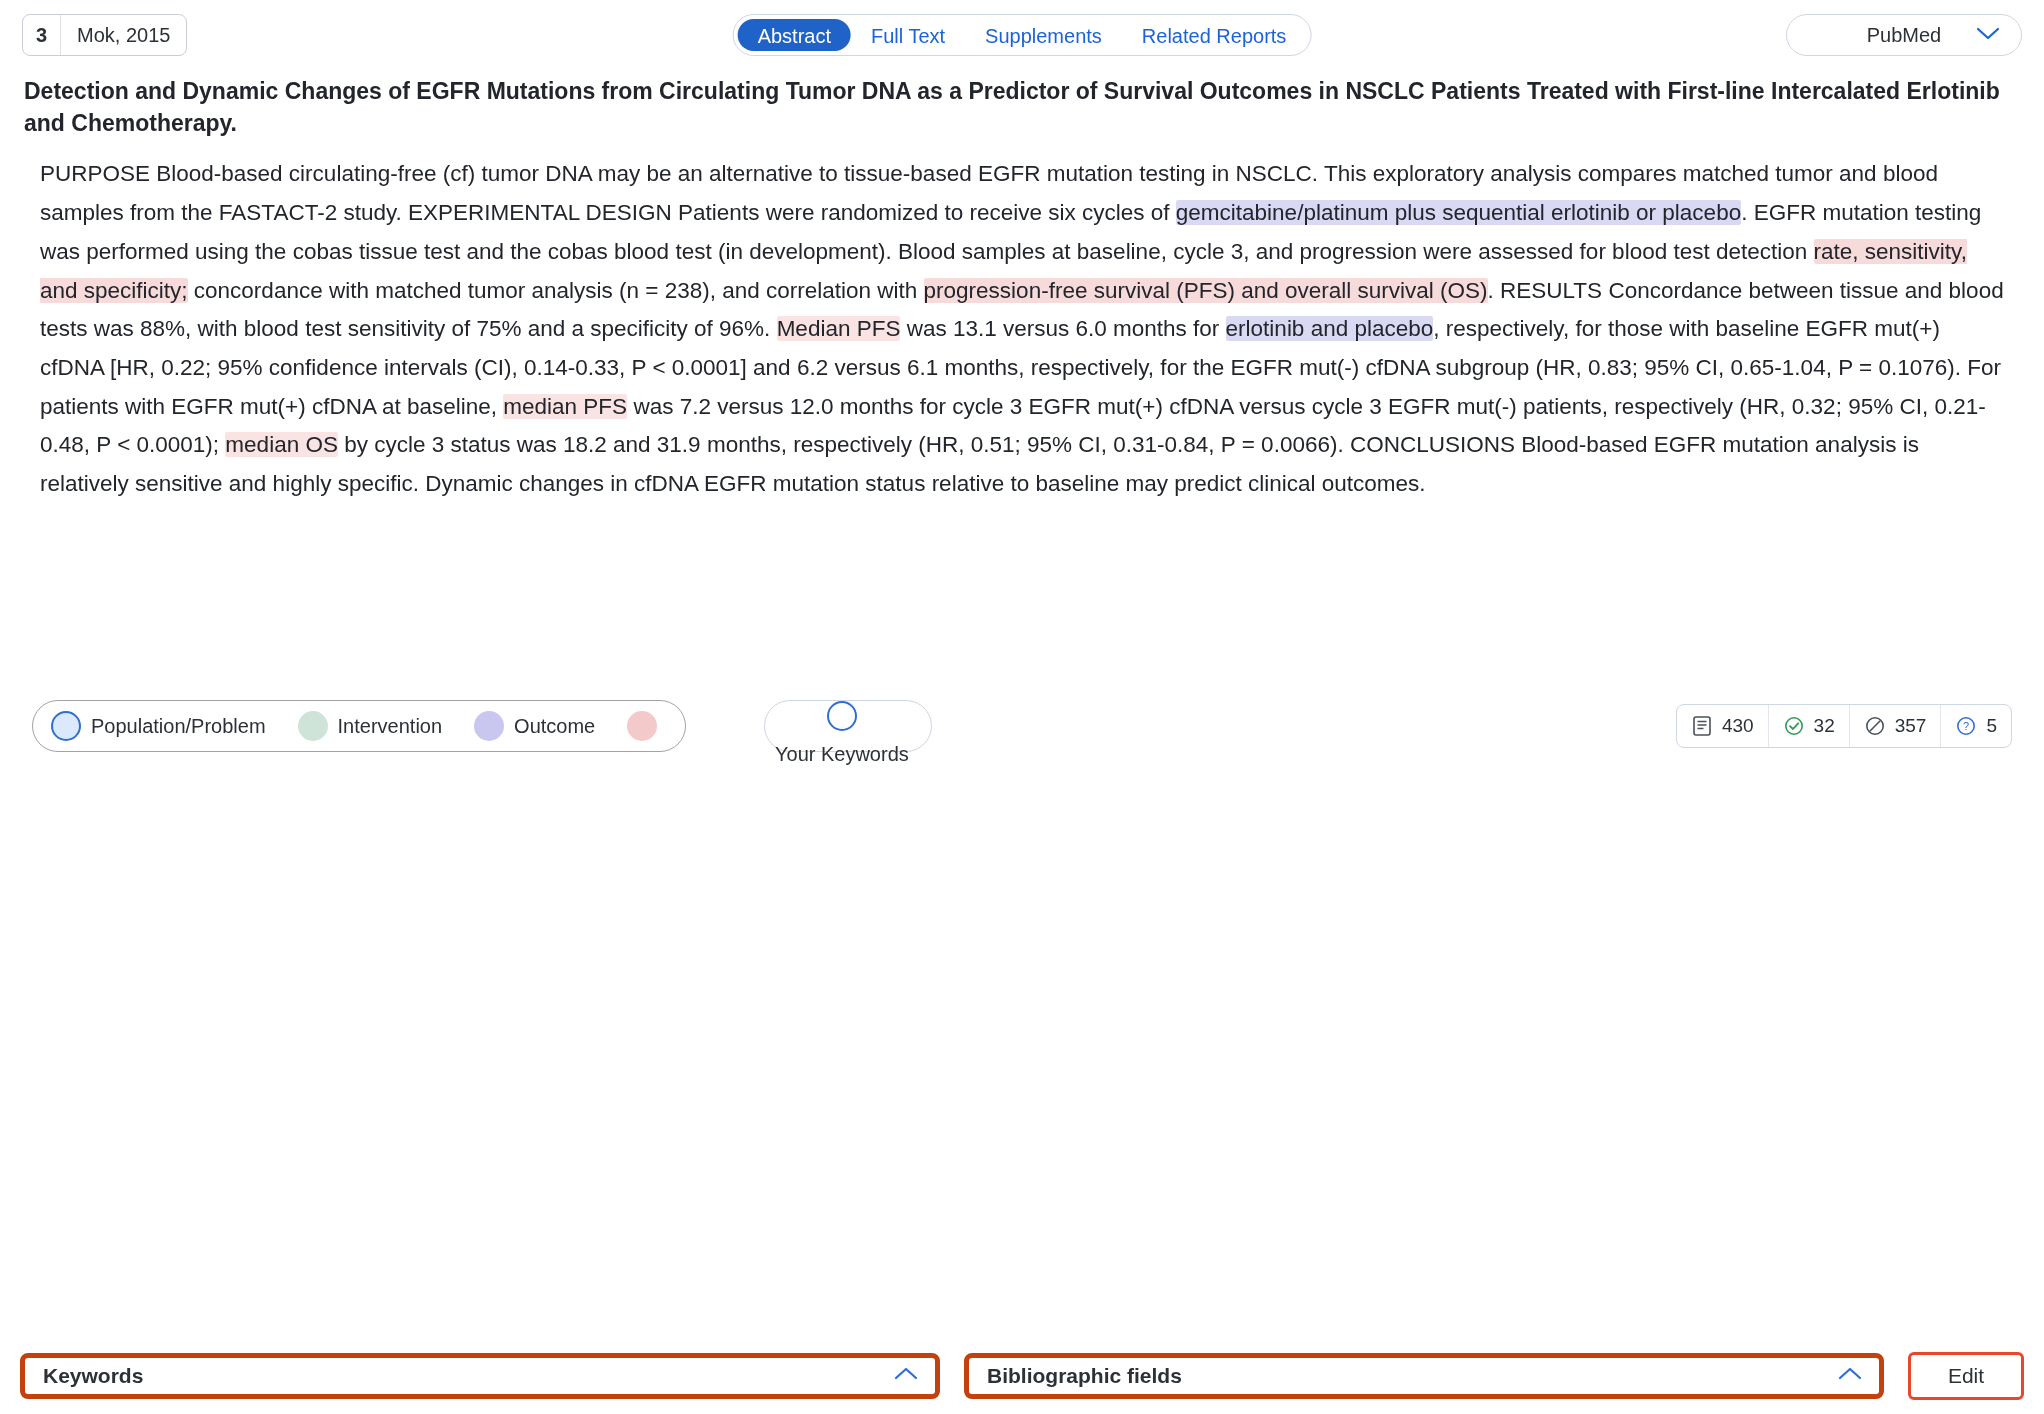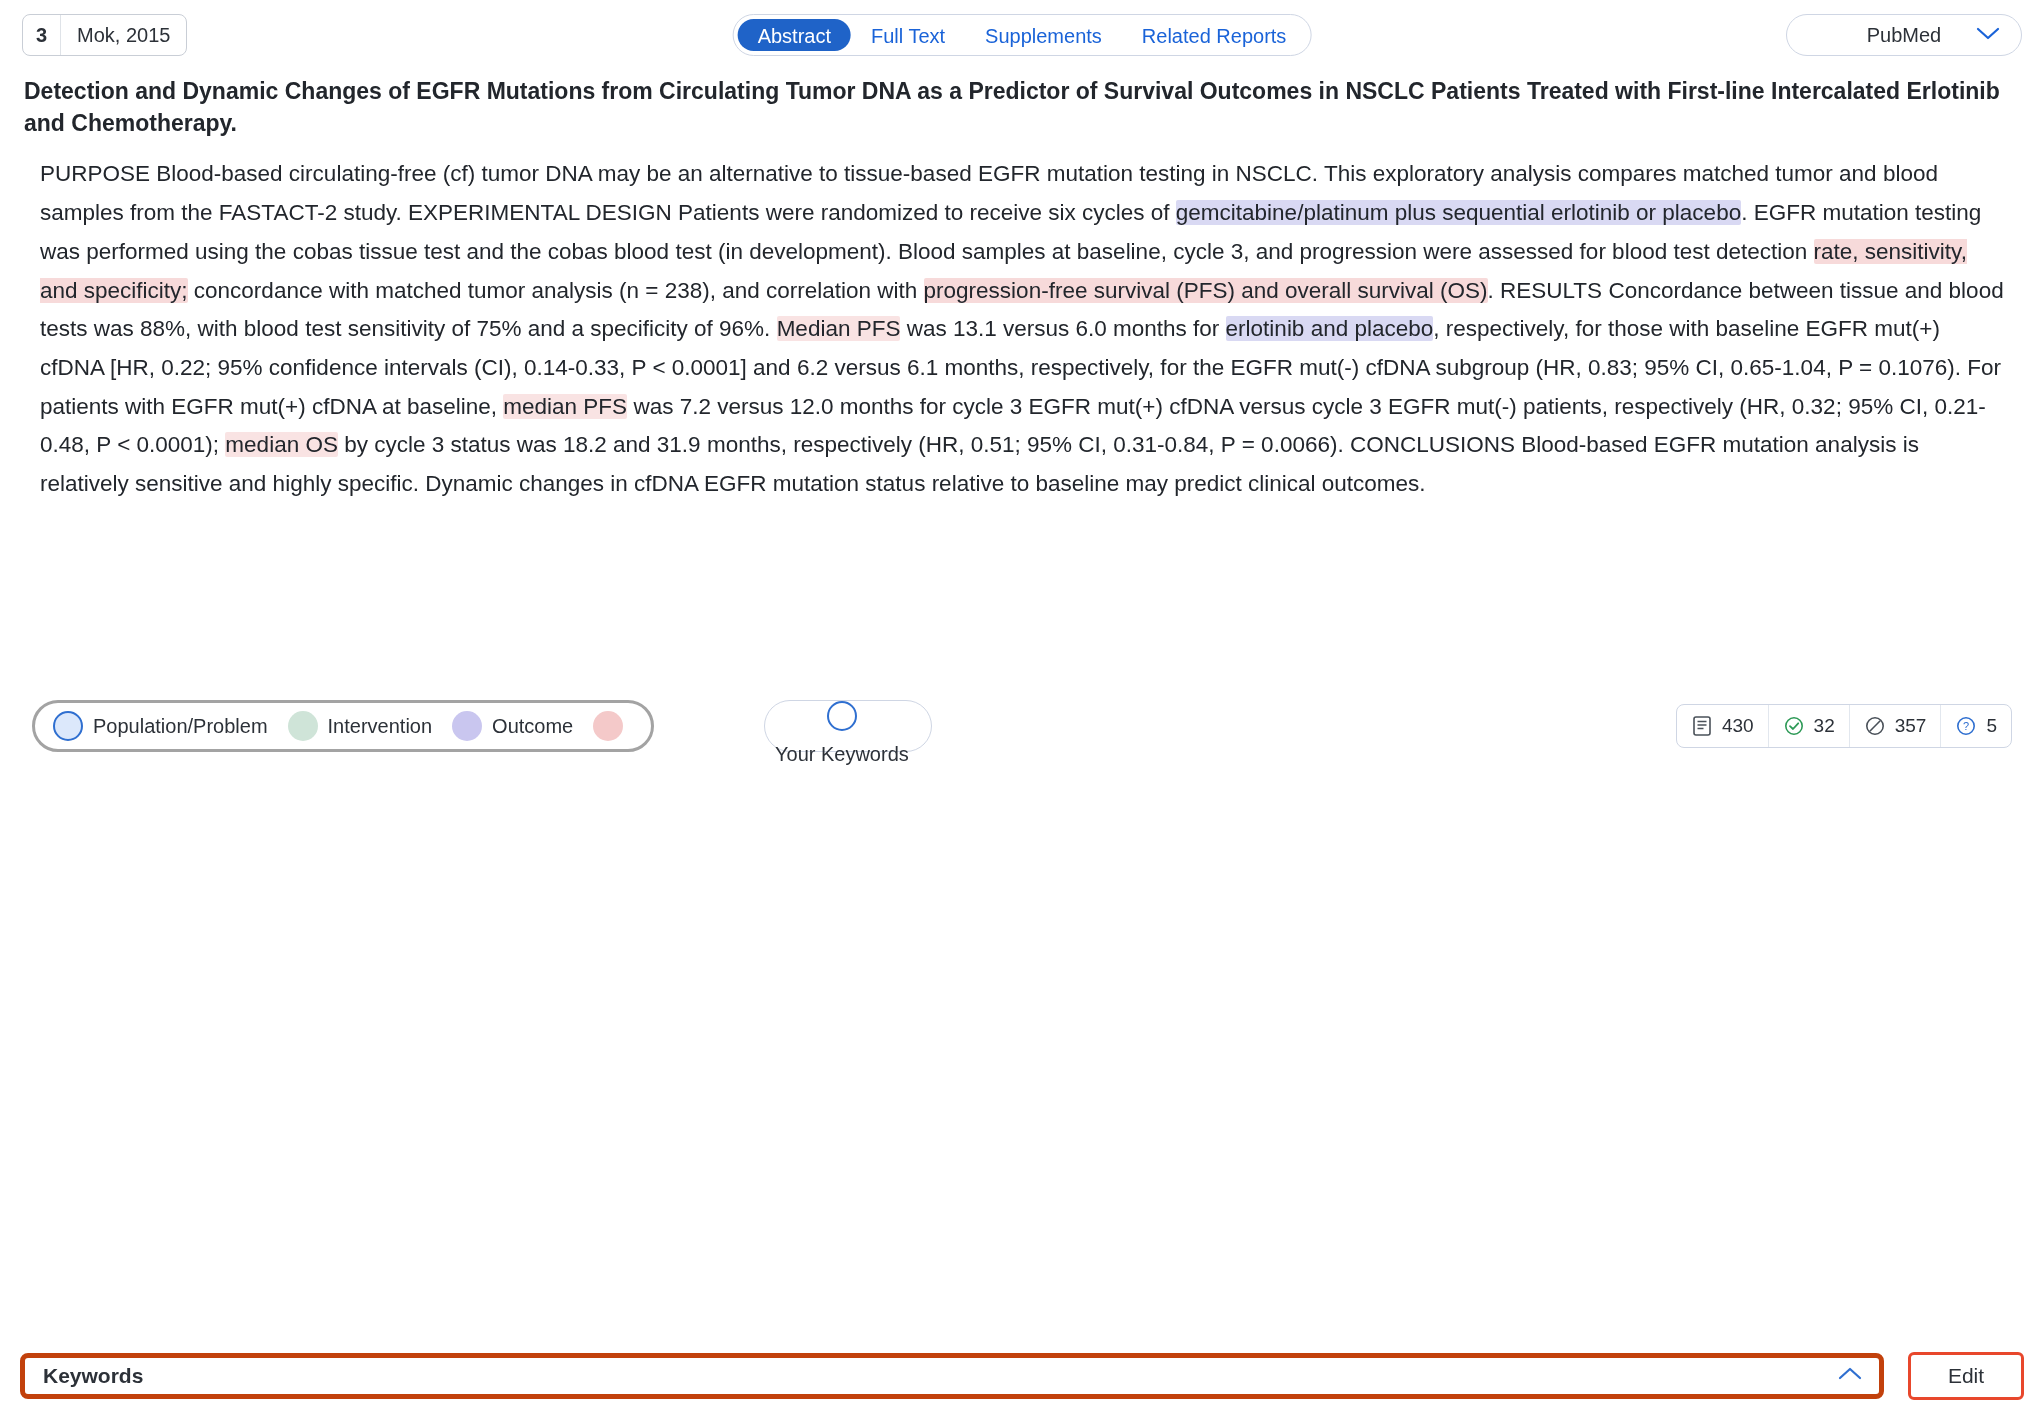--- a/index.html
+++ b/index.html
@@ -142,22 +142,22 @@
     left: 24px;
     right: 24px;
     height: 52px;
   }
   .legend-box {
     position: absolute;
     left: 8px;
     top: 0;
     height: 52px;
     display: flex;
-    gap: 0;
-    border: 3px solid #a3a3a3;
+    gap: 12px;
+    border: 1px solid #a3a3a3;
     border-radius: 26px;
     padding: 0 8px 0 8px;
     background: #fff;
   }
   .legend-item {
     display: flex;
     align-items: center;
     gap: 10px;
     padding: 0 10px;
     cursor: pointer;
@@ -370,16 +370,24 @@
 
 <div class="bottombar">
   <div class="bb-field">
     <span class="bb-label">Keywords</span>
     <span class="caret">
       <svg width="26" height="16" viewBox="0 0 26 16">
           <path d="M3 12 L13 3 L23 12" fill="none" stroke="#2f6fd0" stroke-width="2.2" stroke-linecap="round" stroke-linejoin="round"></path>
         </svg>
     </span>
   </div>
+  <div class="bb-field">
+    <span class="bb-label">Bibliographic fields</span>
+    <span class="caret">
+      <svg width="26" height="16" viewBox="0 0 26 16">
+          <path d="M3 12 L13 3 L23 12" fill="none" stroke="#2f6fd0" stroke-width="2.2" stroke-linecap="round" stroke-linejoin="round"></path>
+        </svg>
+    </span>
+  </div>
   <div class="edit-btn">
     <span class="etext">Edit</span>
   </div>
 </div>
 
 </body></html>

